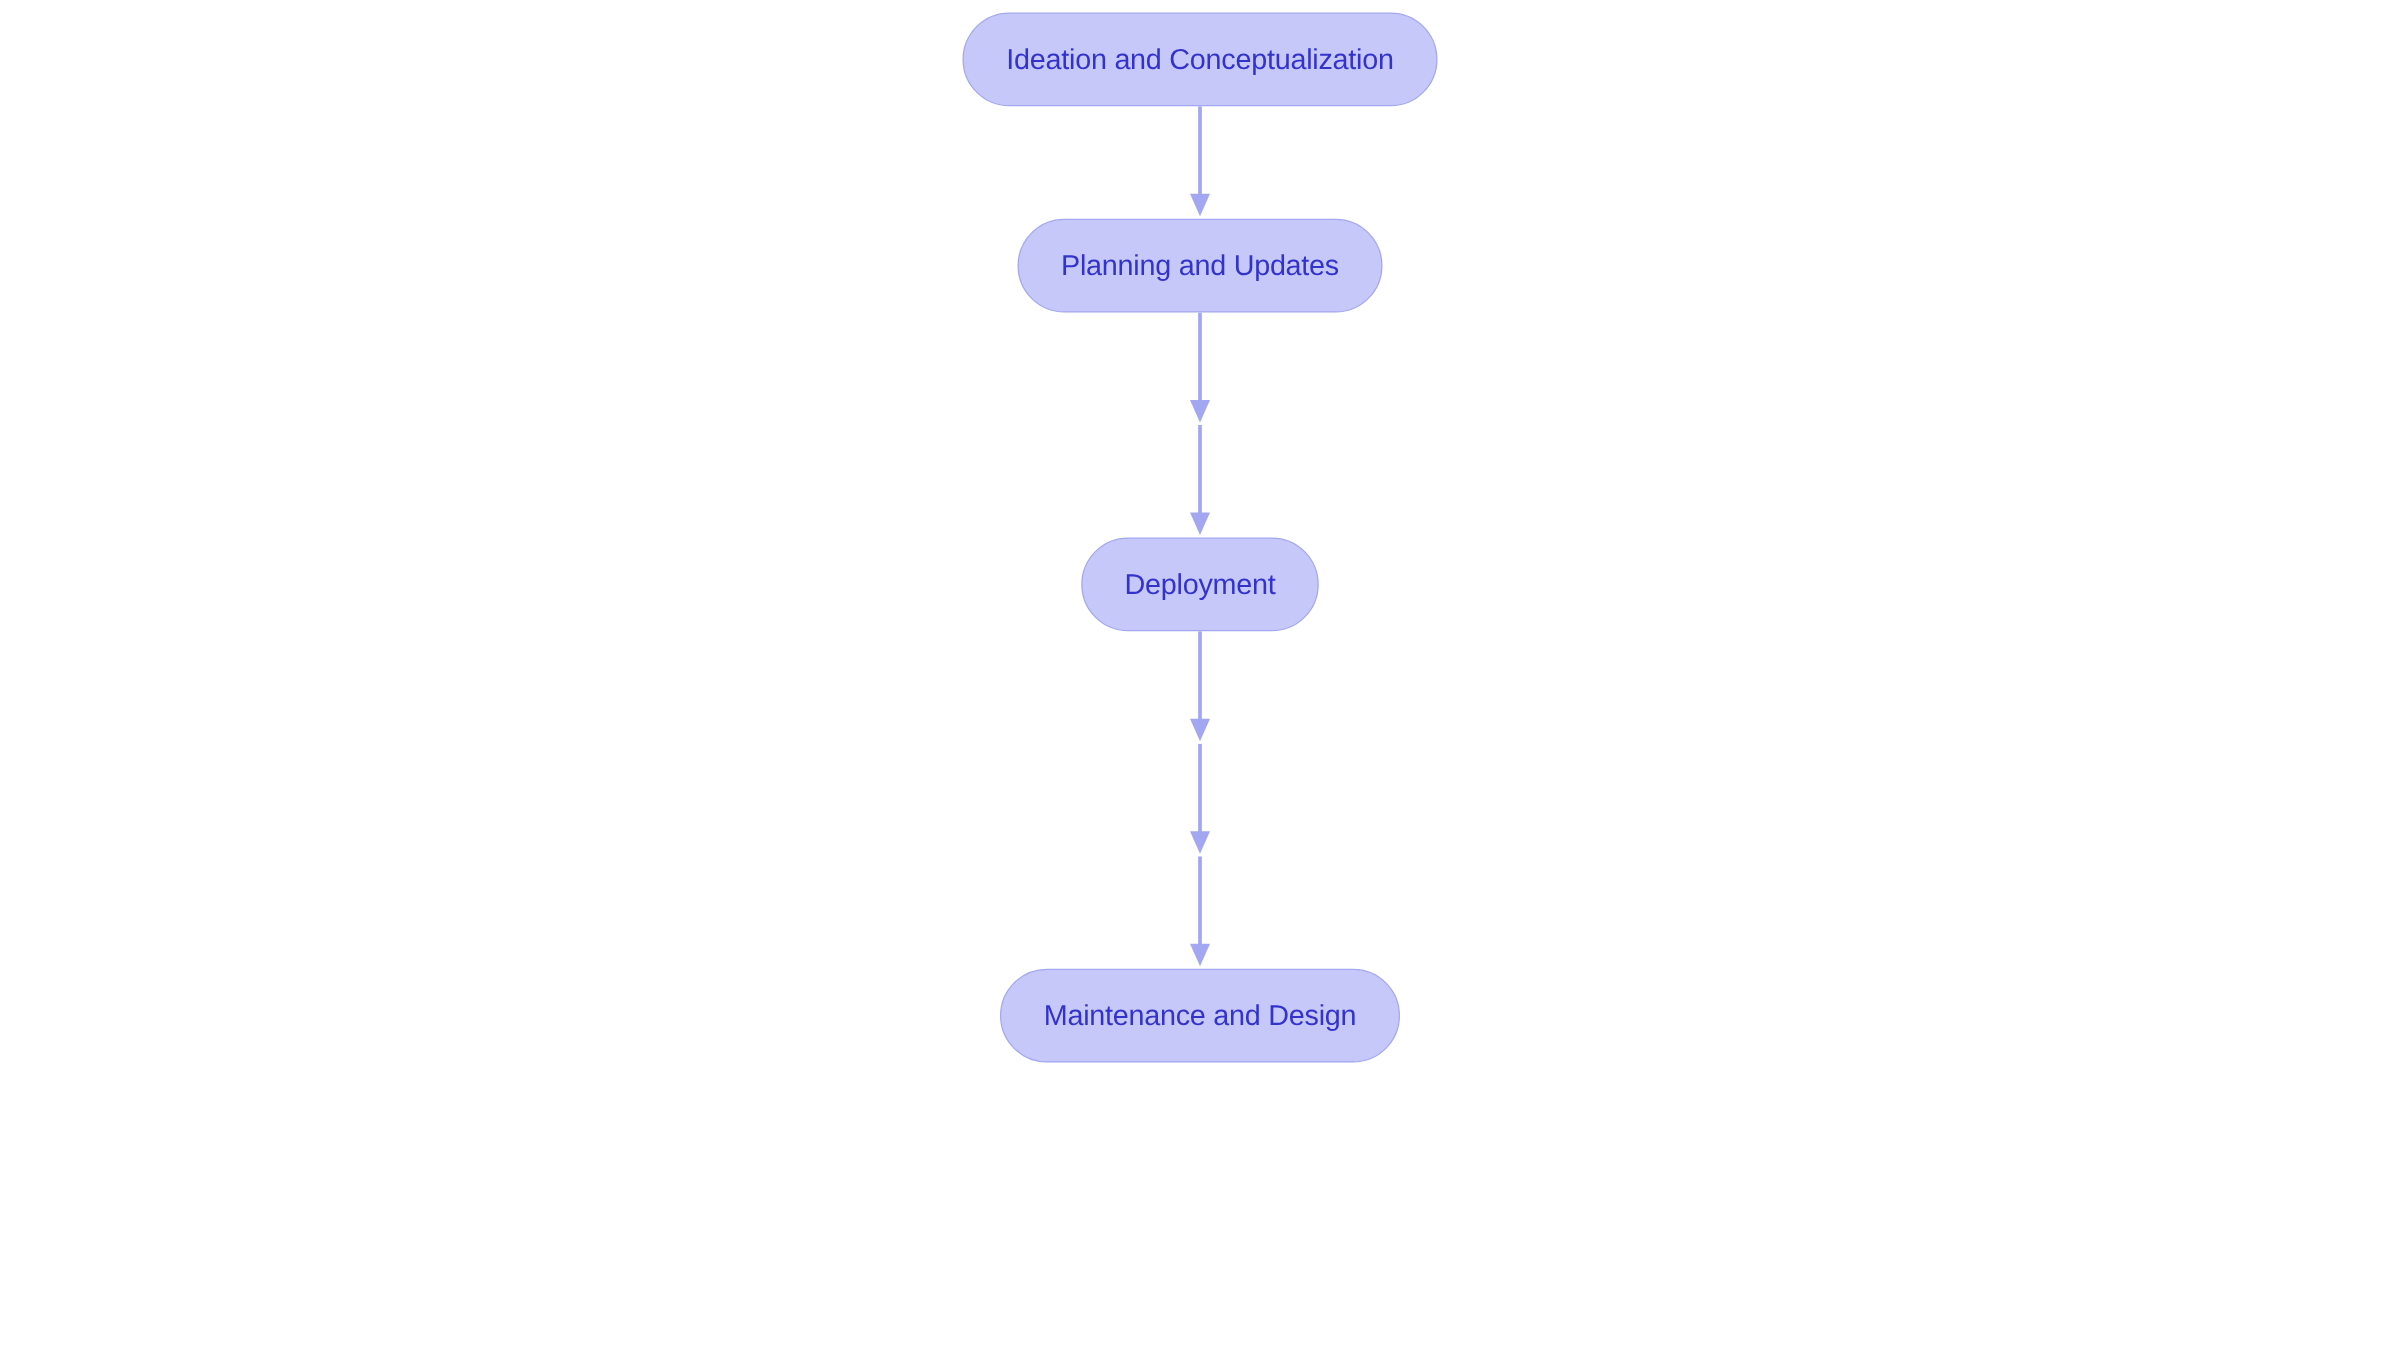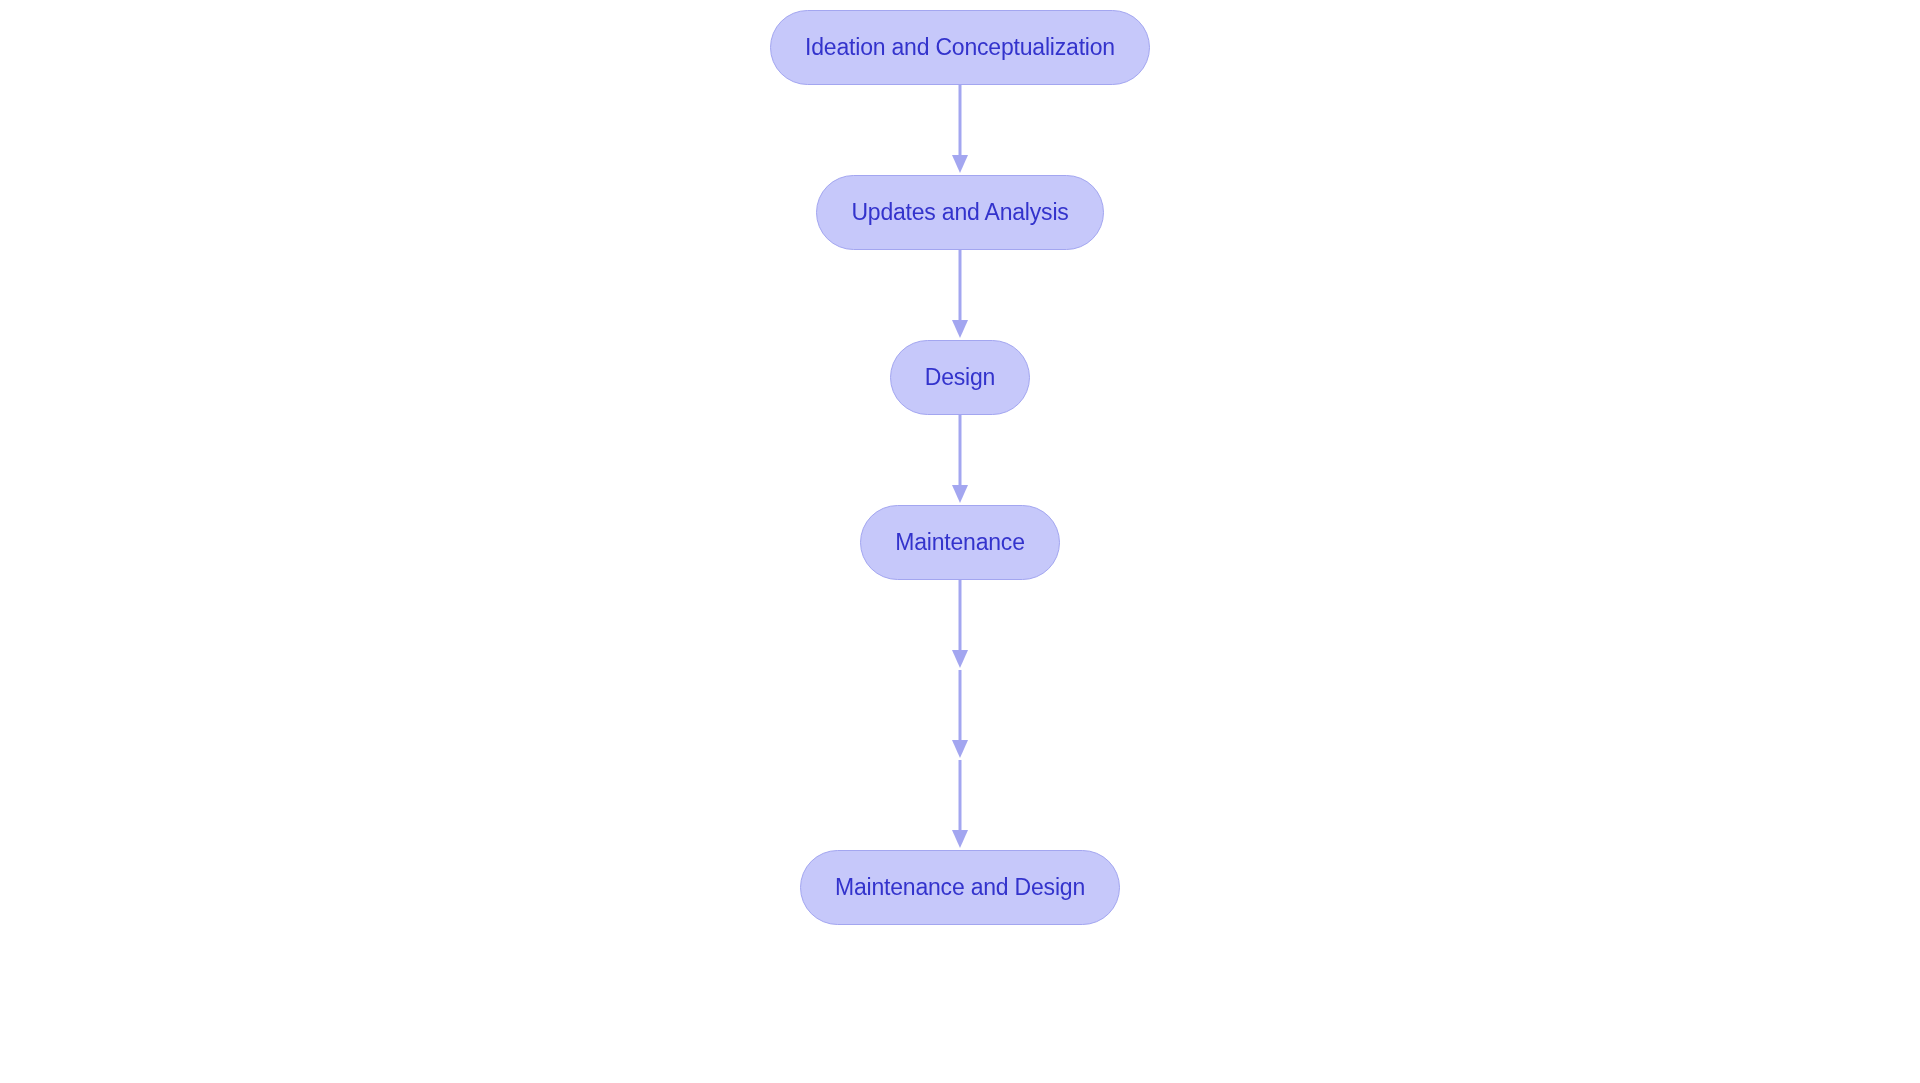--- a/index.html
+++ b/index.html
@@ -70,39 +70,36 @@
     <div class="node">
       <span class="node-label">Ideation and Conceptualization</span>
     </div>
 
     <svg class="connector" viewBox="0 0 22 90">
       <line x1="11" y1="0" x2="11" y2="74" stroke="#a3a6f0" stroke-width="3"></line>
       <polygon points="11,88 3,70 19,70" fill="#a3a6f0"></polygon>
     </svg>
 
     <div class="node">
-      <span class="node-label">Updates and Analysis</span>
+      <span class="node-label">Planning and Updates</span>
     </div>
 
     <svg class="connector" viewBox="0 0 22 90">
       <line x1="11" y1="0" x2="11" y2="74" stroke="#a3a6f0" stroke-width="3"></line>
       <polygon points="11,88 3,70 19,70" fill="#a3a6f0"></polygon>
     </svg>
 
-    <div class="node">
-      <span class="node-label">Design</span>
-    </div>
 
     <svg class="connector" viewBox="0 0 22 90">
       <line x1="11" y1="0" x2="11" y2="74" stroke="#a3a6f0" stroke-width="3"></line>
       <polygon points="11,88 3,70 19,70" fill="#a3a6f0"></polygon>
     </svg>
 
     <div class="node">
-      <span class="node-label">Maintenance</span>
+      <span class="node-label">Deployment</span>
     </div>
 
     <svg class="connector" viewBox="0 0 22 90">
       <line x1="11" y1="0" x2="11" y2="74" stroke="#a3a6f0" stroke-width="3"></line>
       <polygon points="11,88 3,70 19,70" fill="#a3a6f0"></polygon>
     </svg>
 
 
     <svg class="connector" viewBox="0 0 22 90">
       <line x1="11" y1="0" x2="11" y2="74" stroke="#a3a6f0" stroke-width="3"></line>

